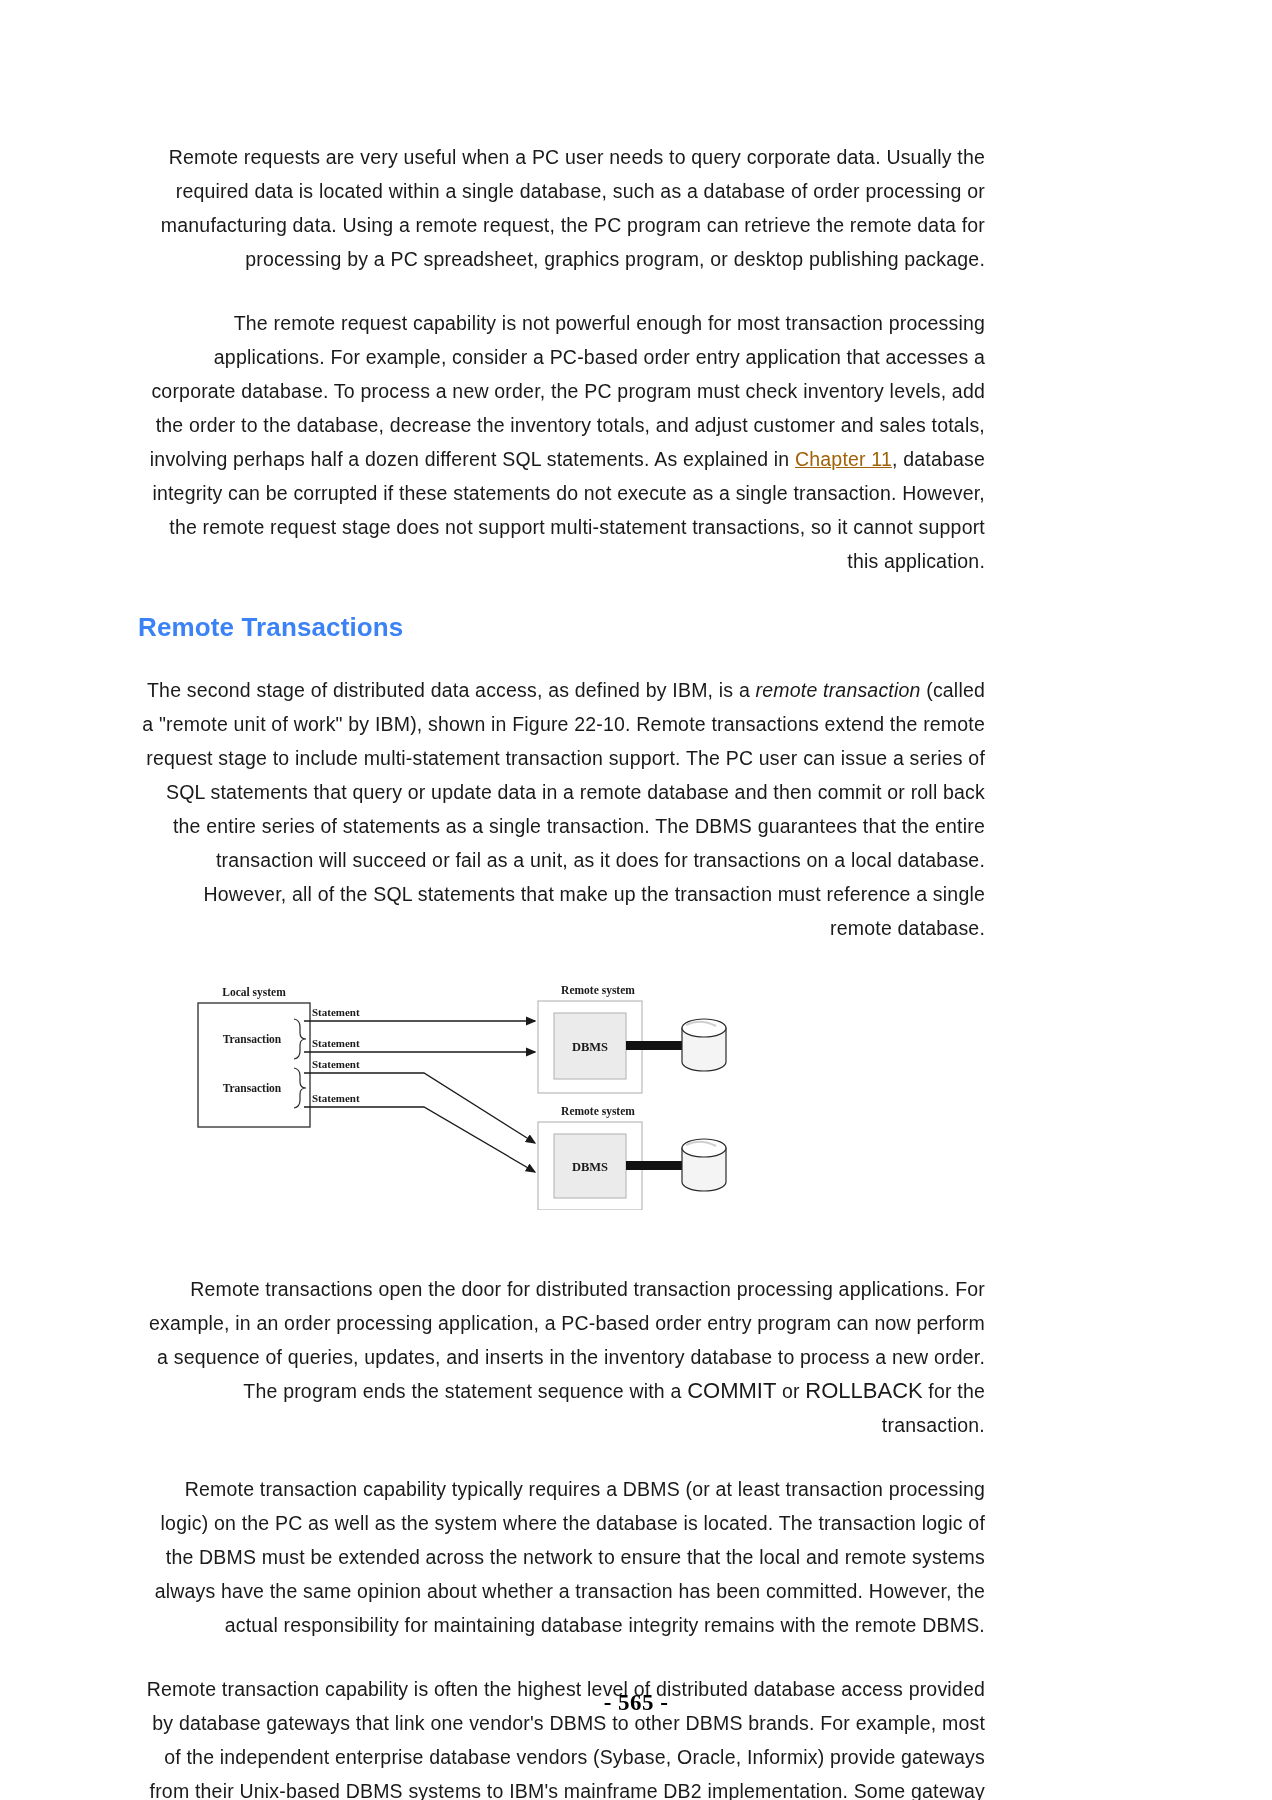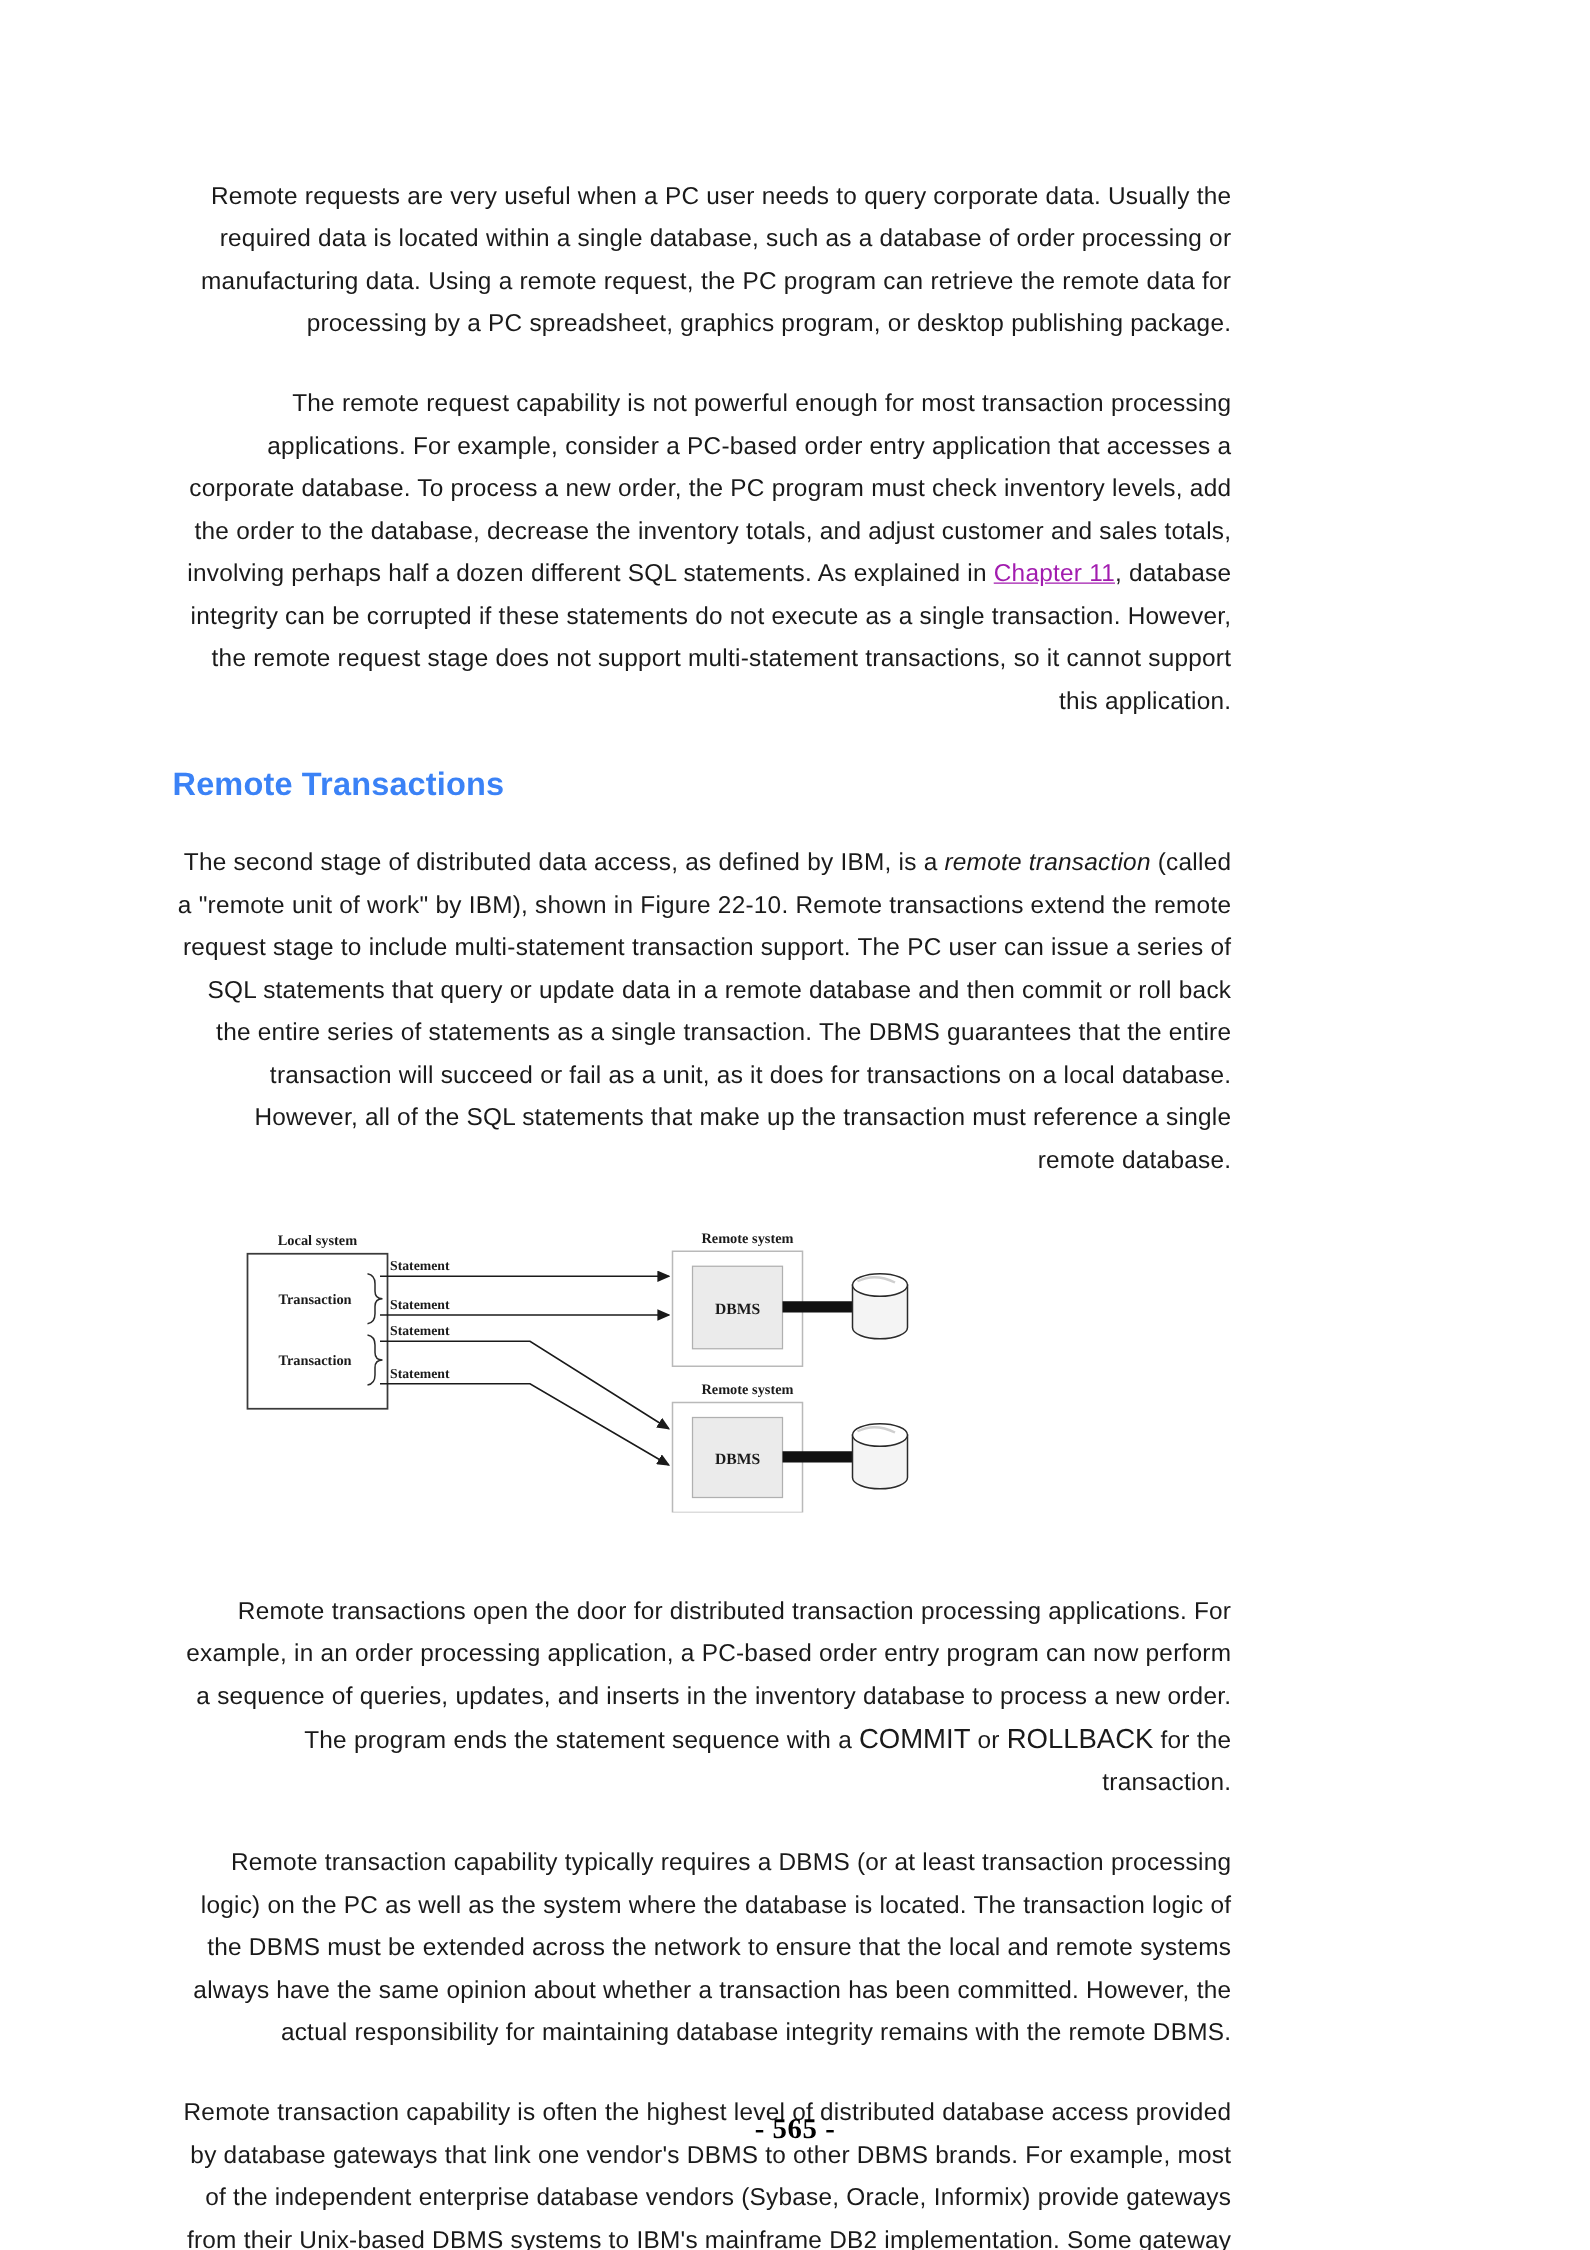--- a/index.html
+++ b/index.html
@@ -37,21 +37,21 @@
     color: #1a1a1a;
   }
   p.body.tight { margin-bottom: 0; }
   .em { font-style: italic; }
   .mono {
     font-family: Liberation Sans, sans-serif;
     font-size: 22px;
     letter-spacing: 0;
   }
   a.xref {
-    color: #a21caf;
+    color: #a16207;
     text-decoration: underline;
   }
   h2.section {
     font-size: 26px;
     font-weight: bold;
     color: #3b82f6;
     margin: 34px 0 30px 0;
     letter-spacing: 0.005em;
   }
 

